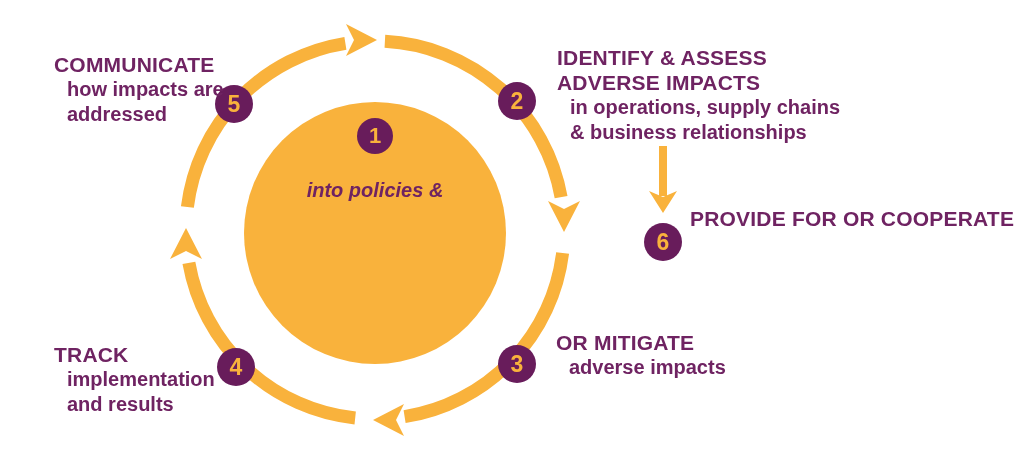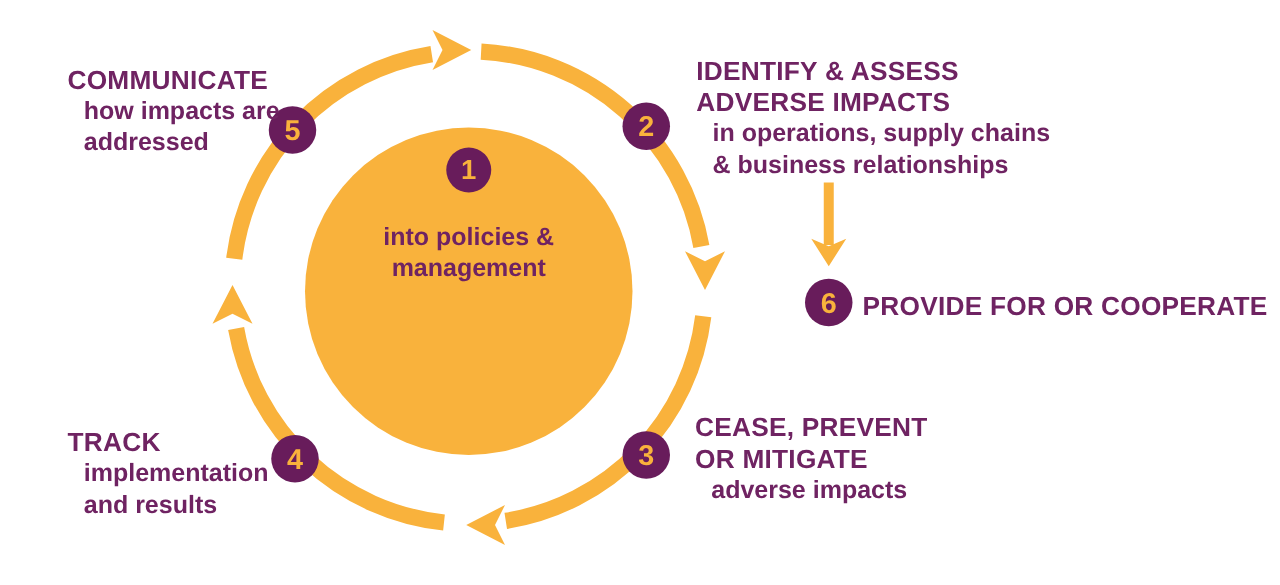--- a/index.html
+++ b/index.html
@@ -28,21 +28,21 @@
     white-space:nowrap;
   }
   .txt .h{font-size:21px;letter-spacing:0.2px;}
   .txt .b{font-size:20px;margin-left:13px;}
   .center-text{
     position:absolute;left:265px;top:178px;width:220px;
     color:var(--text-purple,#6F2362);
     text-align:center;font-weight:bold;
     font-size:21px;line-height:25px;
   }
-  .center-text .b{font-size:20px;}
+  .center-text .b{font-size:20px;font-style:italic;}
 </style>
 </head>
 <body>
 
 <div class="stage">
 
   <svg class="layer" width="1024" height="468" viewBox="0 0 1024 468">
 
     <path class="ystroke" d="M 384.9 41.3 A 189 189 0 0 1 561.1 197.2"></path>
     <path class="ystroke" d="M 562.6 253.0 A 189 189 0 0 1 404.6 416.7"></path>
@@ -62,42 +62,40 @@
 
   <div class="badge small" style="left:357px;top:118px;">1</div>
   <div class="badge" style="left:498px;top:82px;">2</div>
   <div class="badge" style="left:498px;top:345px;">3</div>
   <div class="badge" style="left:217px;top:348px;">4</div>
   <div class="badge" style="left:215px;top:85px;">5</div>
   <div class="badge" style="left:644px;top:223px;">6</div>
 
   <div class="center-text">
     <div class="b">into policies &amp;</div>
-    <div class="b">management</div>
   </div>
 
   <div class="txt" style="left:54px;top:52px;">
     <div class="h">COMMUNICATE</div>
     <div class="b">how impacts are</div>
     <div class="b">addressed</div>
   </div>
 
   <div class="txt" style="left:557px;top:45px;">
     <div class="h">IDENTIFY &amp; ASSESS</div>
     <div class="h">ADVERSE IMPACTS</div>
     <div class="b">in operations, supply chains</div>
     <div class="b">&amp; business relationships</div>
   </div>
 
-  <div class="txt" style="left:690px;top:233px;">
+  <div class="txt" style="left:690px;top:206px;">
     <div class="h">PROVIDE FOR OR COOPERATE</div>
   </div>
 
   <div class="txt" style="left:556px;top:330px;">
-    <div class="h">CEASE, PREVENT</div>
     <div class="h">OR MITIGATE</div>
     <div class="b">adverse impacts</div>
   </div>
 
   <div class="txt" style="left:54px;top:342px;">
     <div class="h">TRACK</div>
     <div class="b">implementation</div>
     <div class="b">and results</div>
   </div>
 

